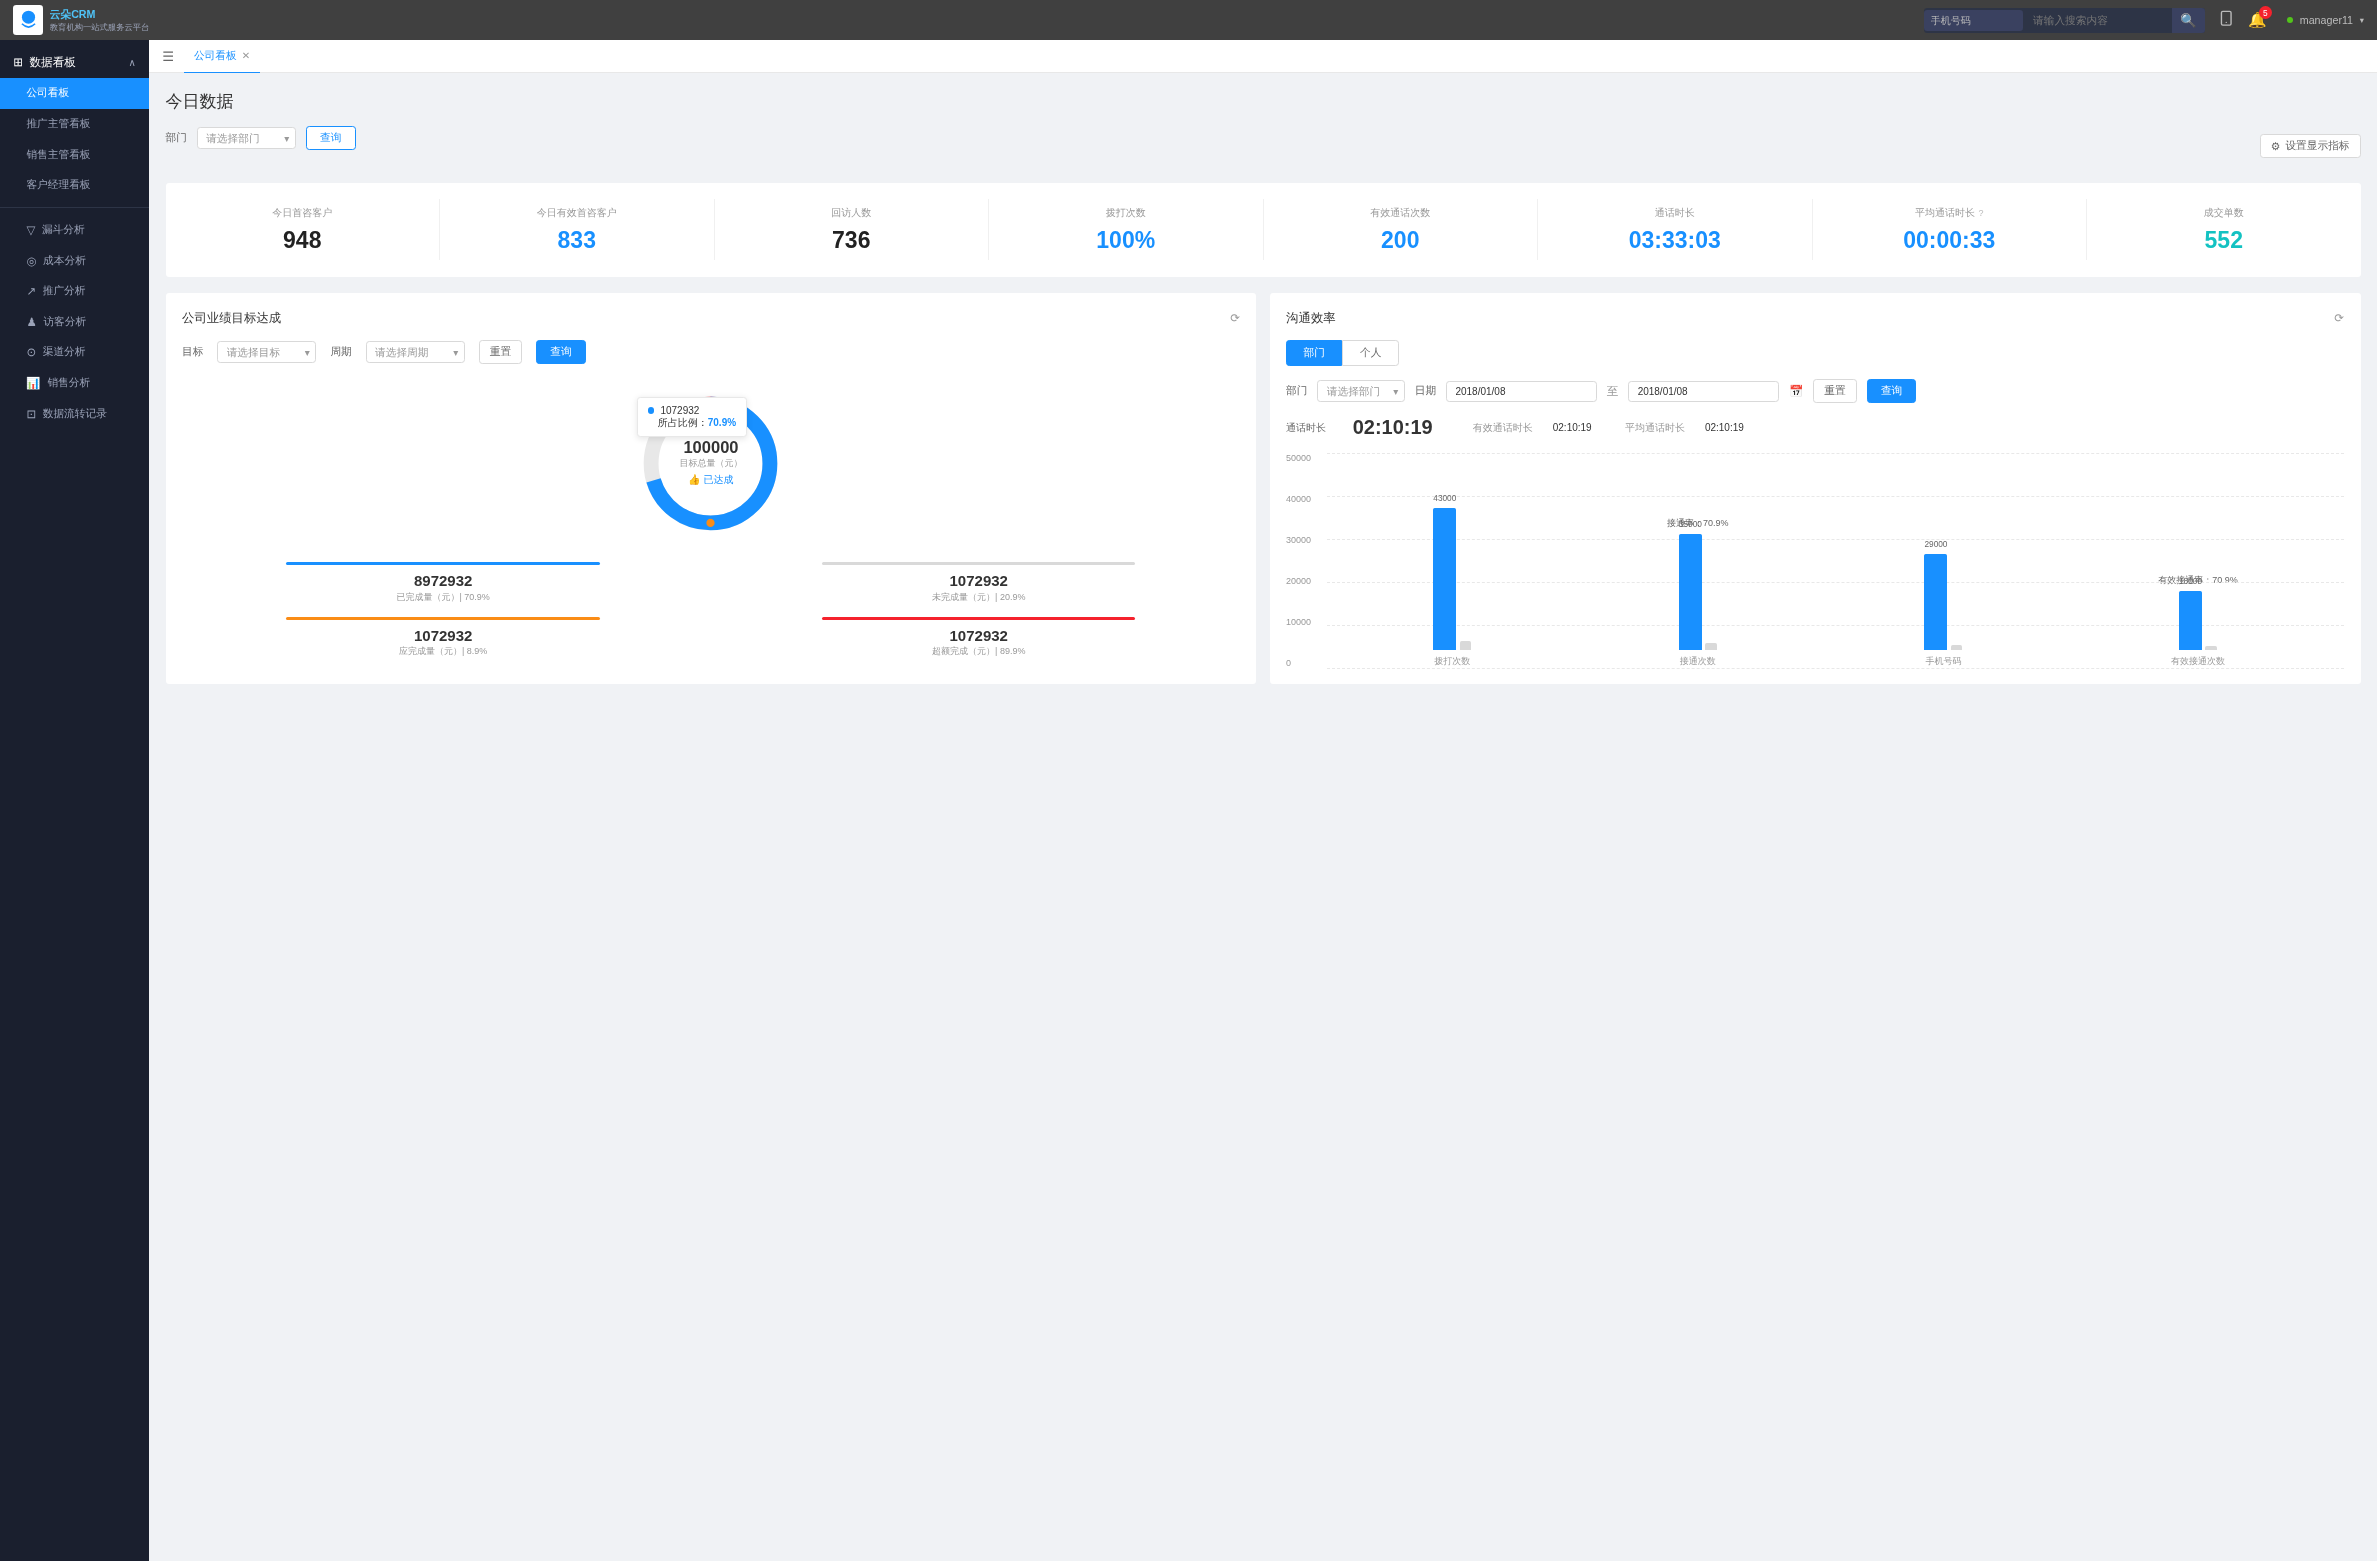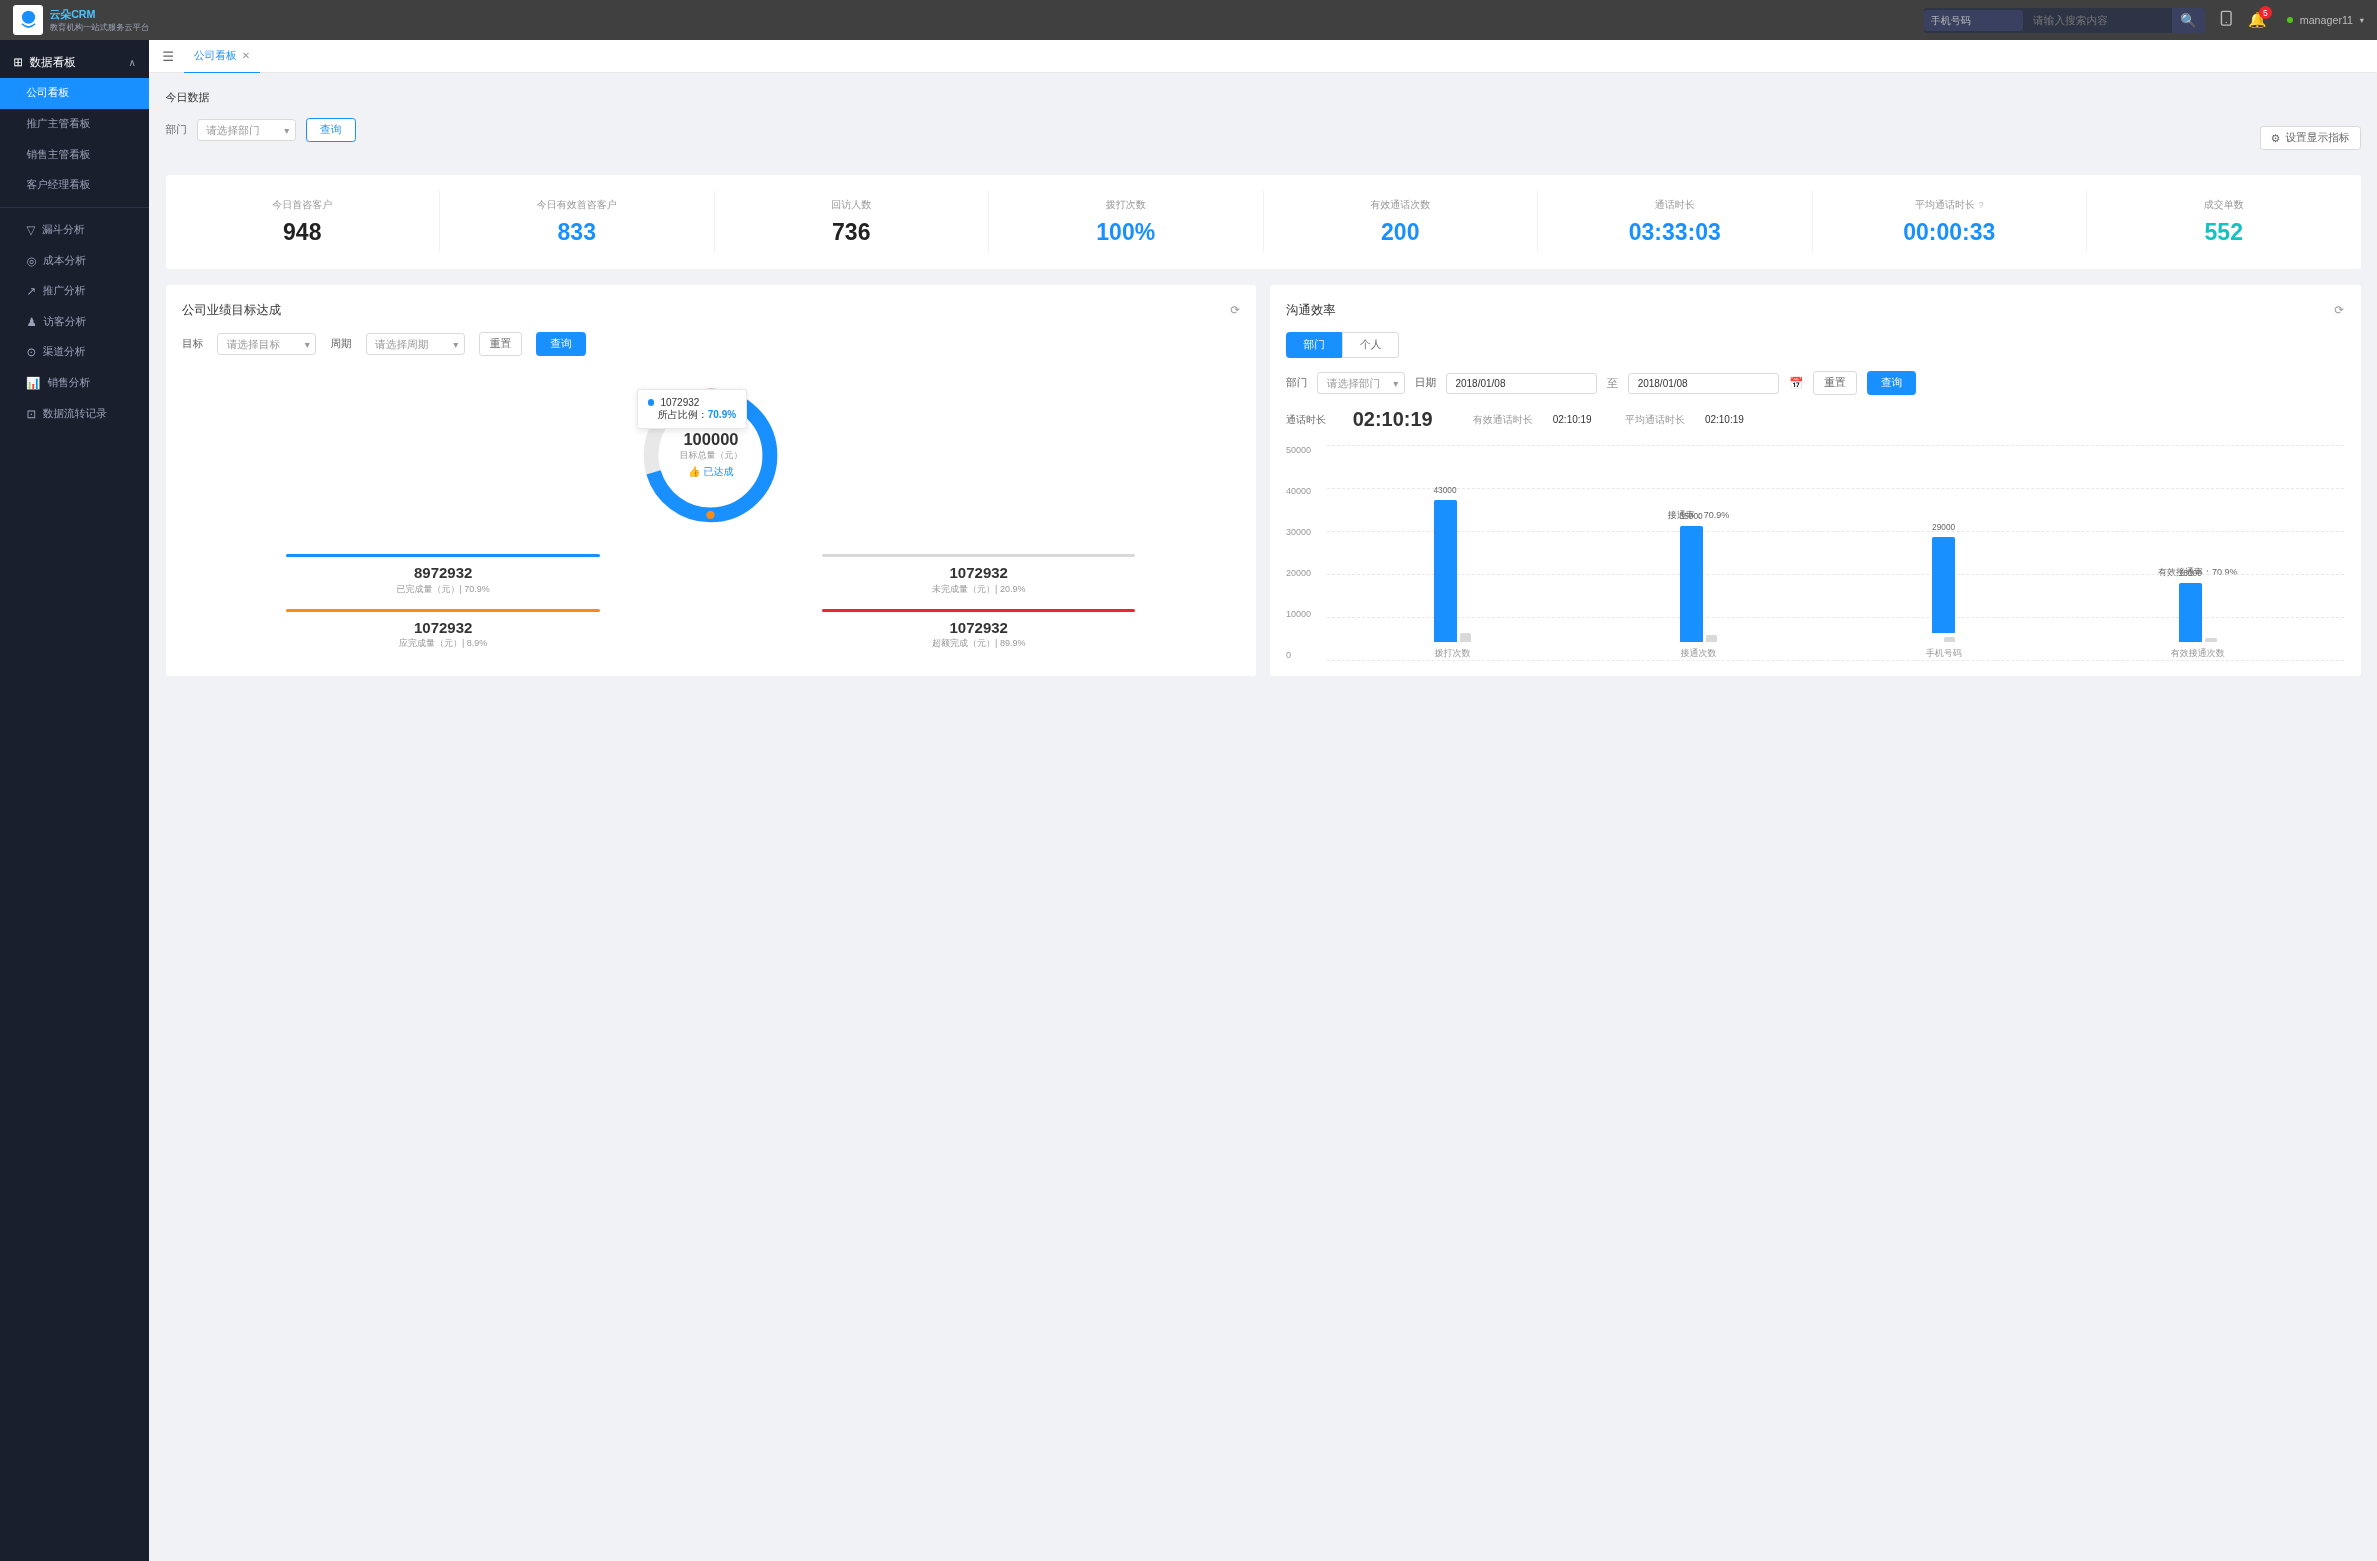--- a/index.html
+++ b/index.html
@@ -44,21 +44,21 @@
     .tab-bar { background: #fff; border-bottom: 0.8px solid #e8e8e8; padding: 0 13.2px; display: flex; align-items: center; gap: 3.3px; height: 33px; }
     .tab-item { display: flex; align-items: center; gap: 5px; padding: 0 10px; height: 33px; cursor: pointer; color: #666; font-size: 10.7px; border-bottom: 1.7px solid transparent; }
     .tab-item.active { color: #1890ff; border-bottom: 1.7px solid #1890ff; }
     .tab-close { color: #999; font-size: 10px; cursor: pointer; }
     .hamburger { color: #666; cursor: pointer; margin-right: 6.6px; font-size: 13.2px; }
 
     
     .content-area { padding: 16.5px; }
 
     
-    .section-title { font-size: 11px; font-weight: 500; color: #333; margin-bottom: 13.2px; }
+    .section-title { font-size: 17px; font-weight: 500; color: #333; margin-bottom: 13.2px; }
 
     
     .filter-bar { display: flex; align-items: center; gap: 10px; margin-bottom: 16.5px; }
     .filter-label { color: #666; font-size: 10.7px; }
     .filter-select { border: 0.8px solid #d9d9d9; border-radius: 3.3px; padding: 4.1px 23px 4.1px 8.3px; font-size: 10.7px; color: #999; background: #fff; cursor: pointer; appearance: none; position: relative; min-width: 99px; }
     .select-wrapper { position: relative; display: inline-block; }
     .select-wrapper::after { content: '▾'; position: absolute; right: 6.6px; top: 50%; transform: translateY(-50%); color: #999; pointer-events: none; font-size: 10px; }
     .btn-query { background: #fff; border: 0.8px solid #1890ff; color: #1890ff; padding: 4.1px 13.2px; border-radius: 3.3px; cursor: pointer; font-size: 10.7px; }
     .btn-settings { background: #fff; border: 0.8px solid #d9d9d9; color: #666; padding: 4.1px 10px; border-radius: 3.3px; cursor: pointer; font-size: 10.7px; display: flex; align-items: center; gap: 5px; margin-left: auto; }
 
@@ -463,21 +463,21 @@
                       <div style="position:relative;">
                         <span style="position:absolute;top:-15px;left:50%;transform:translateX(-50%);font-size:8.3px;color:#666;white-space:nowrap;">35000</span>
                         <div style="width:23px;height:116px;background:#1890ff;border-radius:1.7px 1.7px 0 0;"></div>
                       </div>
                       <div style="width:11.6px;height:6.6px;background:#d9d9d9;border-radius:1.7px 1.7px 0 0;"></div>
                     </div>
                     <div class="bar-x-label" style="font-size:9px;color:#999;margin-top:5px;">接通次数</div>
                   </div>
 
                   <div style="display:flex;flex-direction:column;align-items:center;">
-                    <div style="display:flex;gap:3.3px;align-items:flex-end;margin-top:16.5px;flex-direction:column;">
+                    <div style="display:flex;gap:3.3px;align-items:flex-end;margin-top:16.5px;">
                       <div style="position:relative;">
                         <span style="position:absolute;top:-15px;left:50%;transform:translateX(-50%);font-size:8.3px;color:#666;white-space:nowrap;">29000</span>
                         <div style="width:23px;height:96px;background:#1890ff;border-radius:1.7px 1.7px 0 0;"></div>
                       </div>
                       <div style="width:11.6px;height:5px;background:#d9d9d9;border-radius:1.7px 1.7px 0 0;"></div>
                     </div>
                     <div class="bar-x-label" style="font-size:9px;color:#999;margin-top:5px;">手机号码</div>
                   </div>
 
                   <div style="display:flex;flex-direction:column;align-items:center;">

